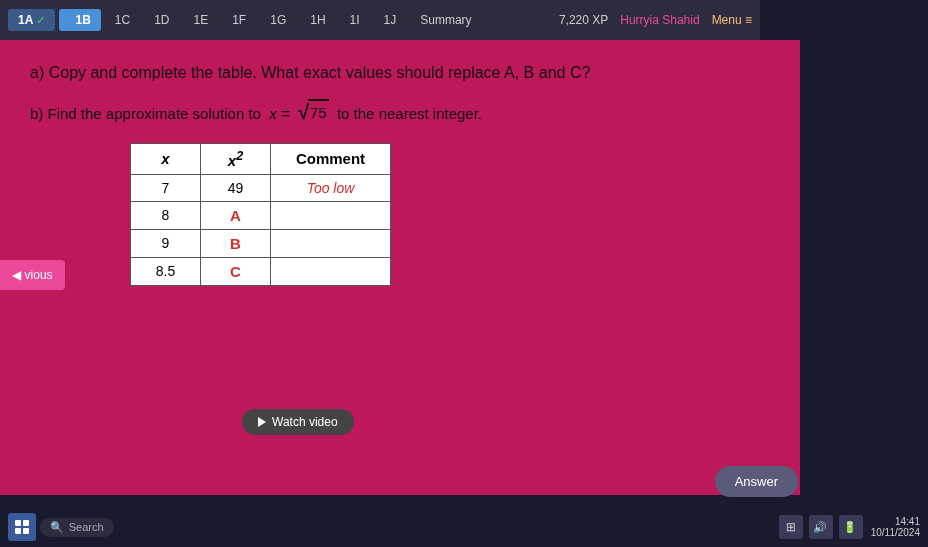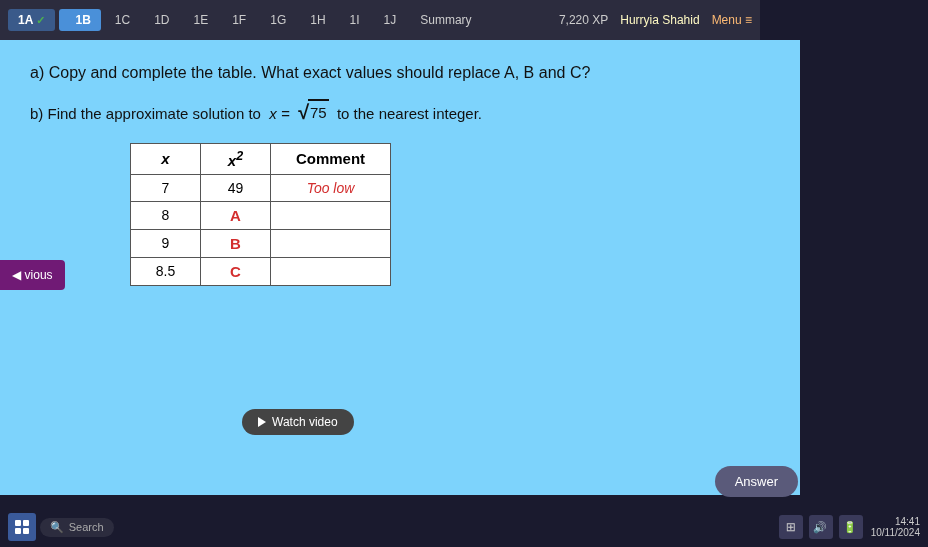--- a/index.html
+++ b/index.html
@@ -55,39 +55,39 @@
 
     .nav-spacer { flex: 1; }
 
     .nav-xp {
       color: #ccc;
       font-size: 12px;
       margin-right: 8px;
     }
 
     .nav-user {
-      color: #fef9c3;
+      color: #ec4899;
       font-size: 12px;
       margin-right: 8px;
     }
 
     .nav-menu {
       color: #fdba74;
       font-size: 12px;
       cursor: pointer;
     }
 
     
     .content-area {
       position: absolute;
       top: 40px;
       left: 0;
       width: 912px;
       height: 455px;
-      background: #7dd3fc;
+      background: #be185d;
       padding: 20px 30px;
       overflow: hidden;
     }
 
     .question-text {
       font-size: 16px;
       color: #111;
       line-height: 1.6;
       margin-bottom: 10px;
     }
@@ -163,21 +163,21 @@
       border-bottom: 5px solid transparent;
       border-left: 8px solid white;
       display: inline-block;
     }
 
     
     .previous-btn {
       position: absolute;
       top: 260px;
       left: 0;
-      background: #701a75;
+      background: #ec4899;
       color: white;
       padding: 8px 12px;
       font-size: 12px;
       cursor: pointer;
       border: none;
       border-radius: 0 4px 4px 0;
     }
 
     
     .answer-btn {

